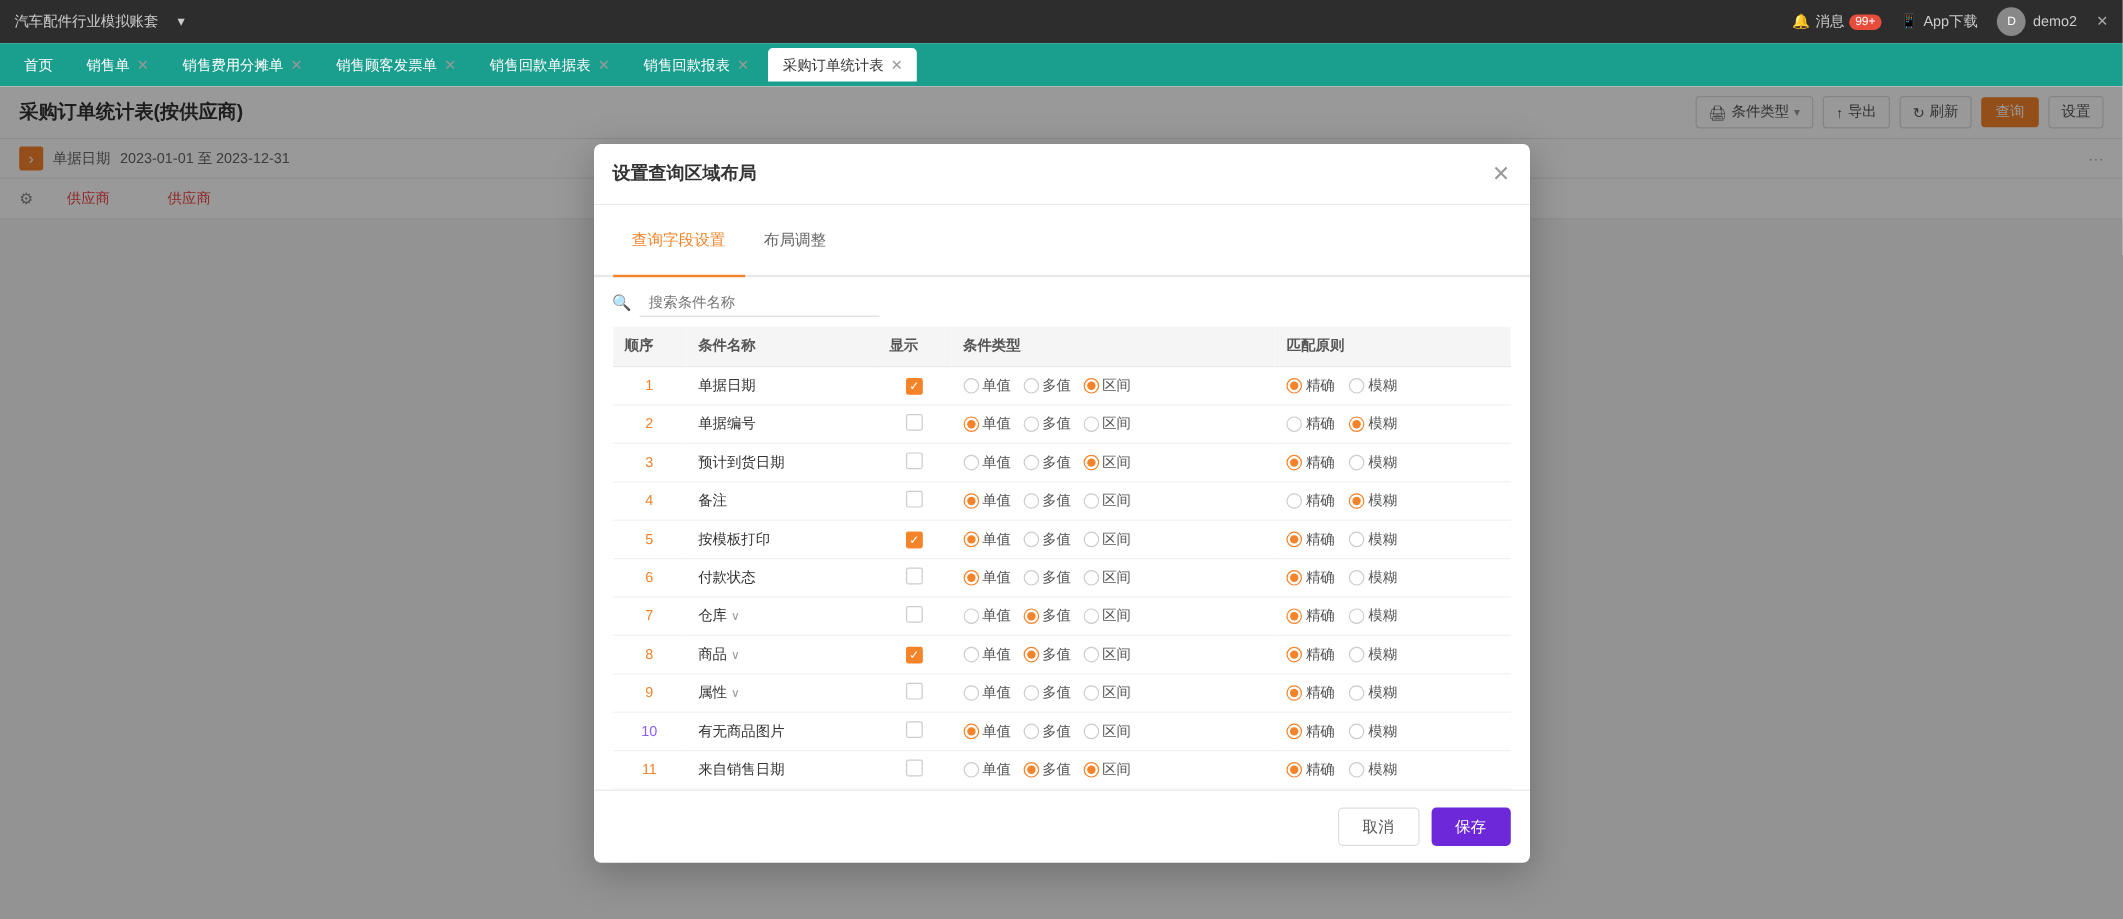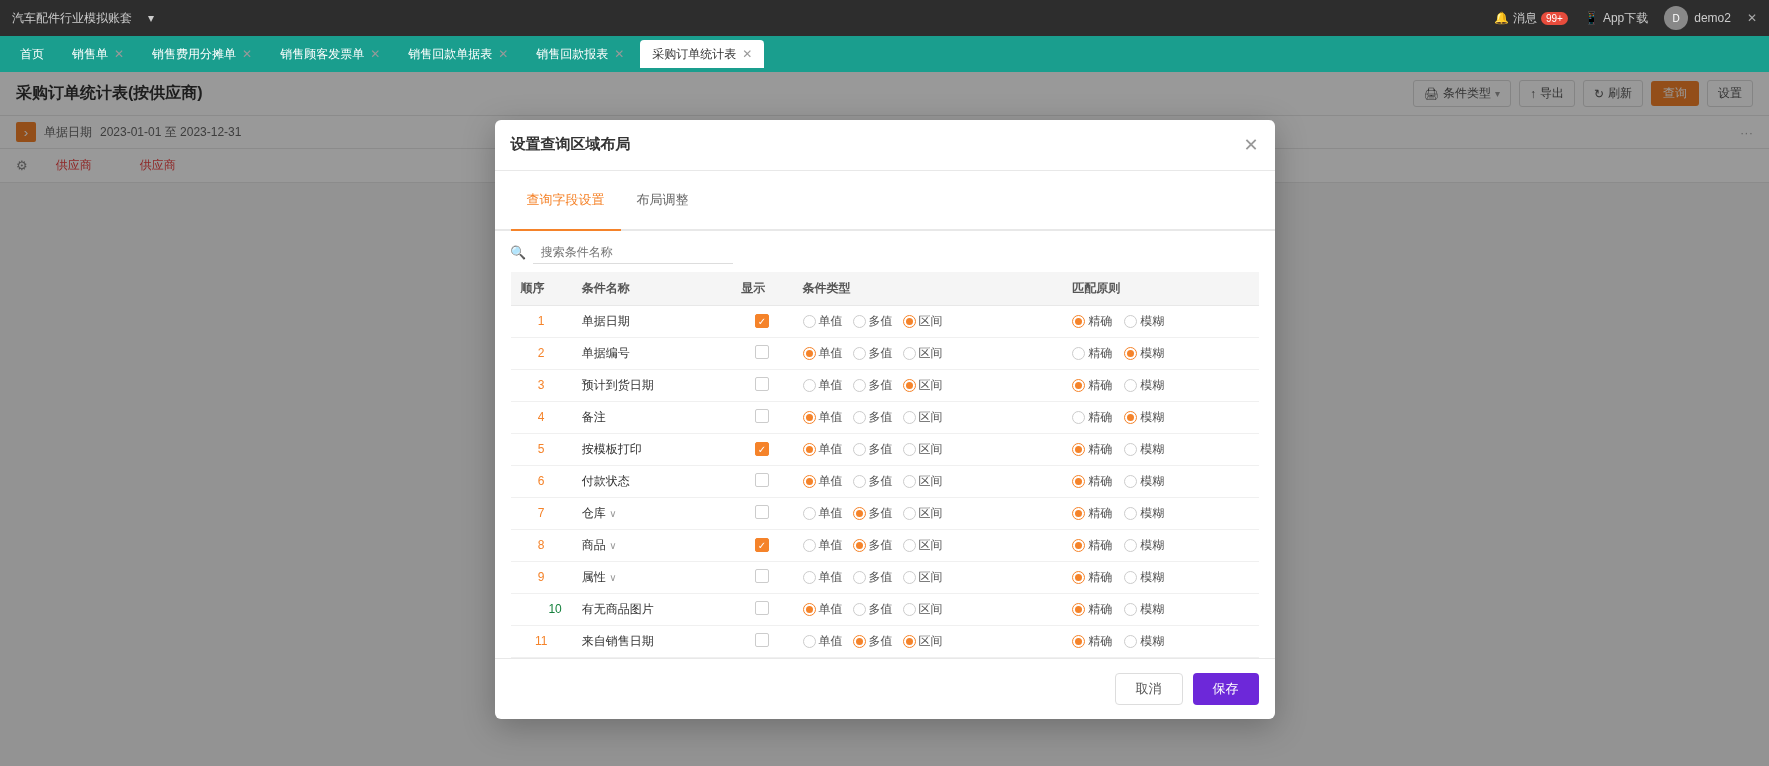--- a/index.html
+++ b/index.html
@@ -661,21 +661,21 @@
                       <span>精确</span>
                     </label>
                     <label class="radio-item">
                       <span class="radio-circle"></span>
                       <span>模糊</span>
                     </label>
                   </div>
                 </td>
               </tr>
               <tr>
-                <td style="color: #15803d; text-align: right;">10</td>
+                <td style="color: #8b5cf6; text-align: center;">10</td>
                 <td>有无商品图片</td>
                 <td style="text-align: center;"><span class="cb"></span></td>
                 <td>
                   <div class="radio-group">
                     <label class="radio-item">
                       <span class="radio-circle selected"></span>
                       <span>单值</span>
                     </label>
                     <label class="radio-item">
                       <span class="radio-circle"></span>

